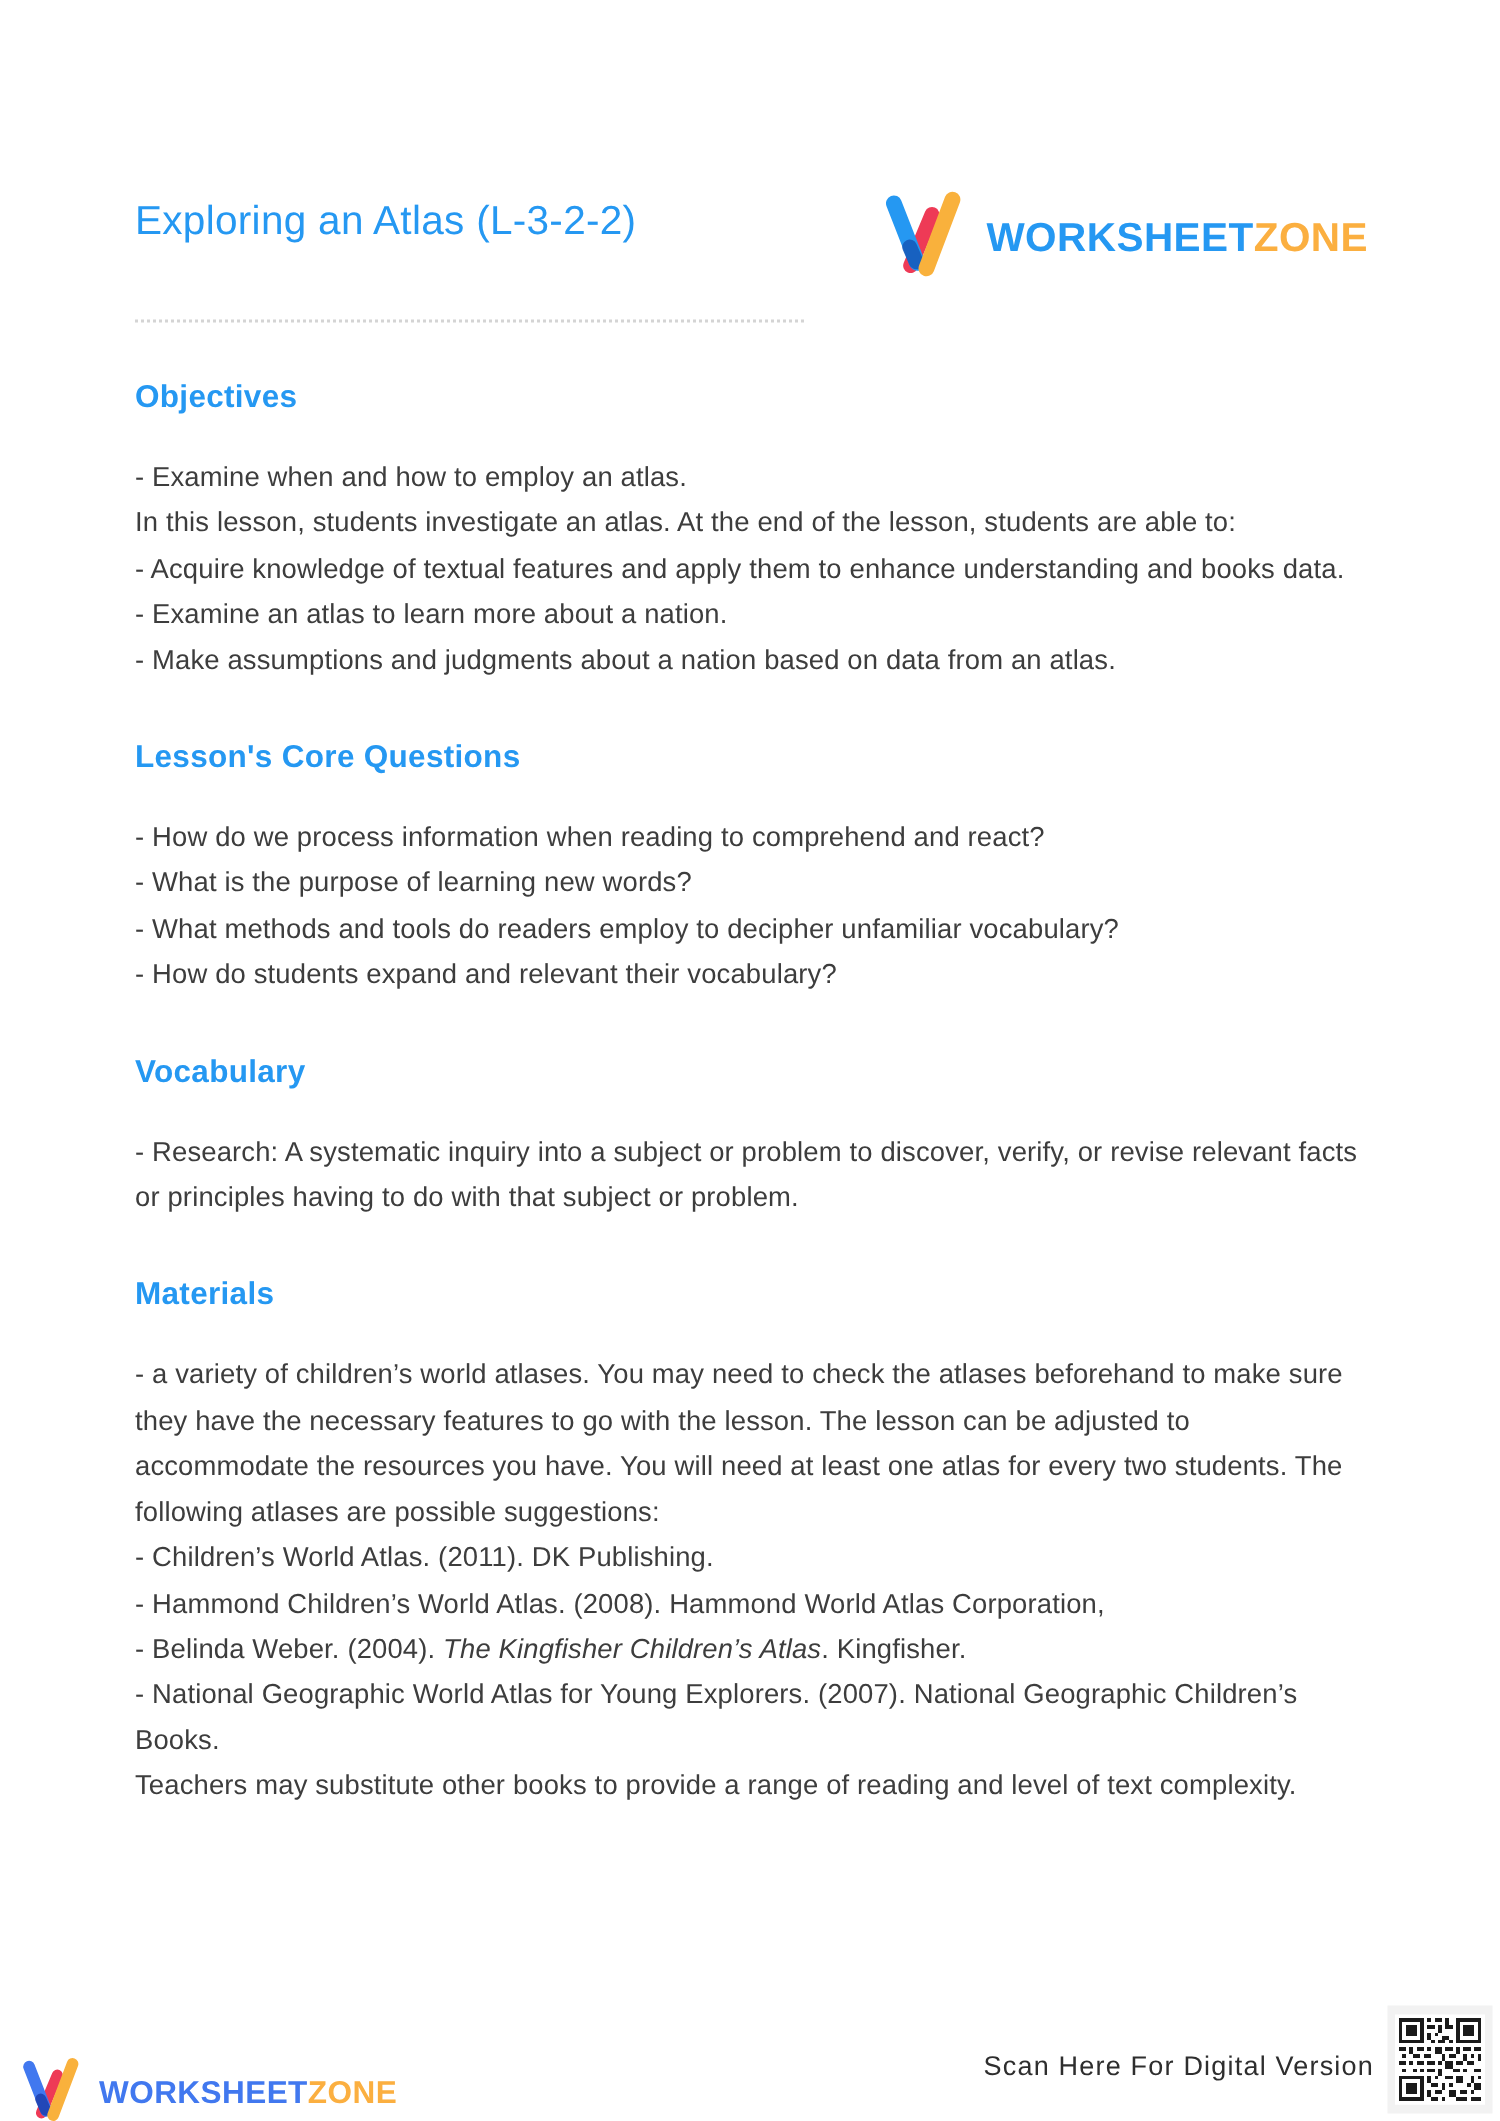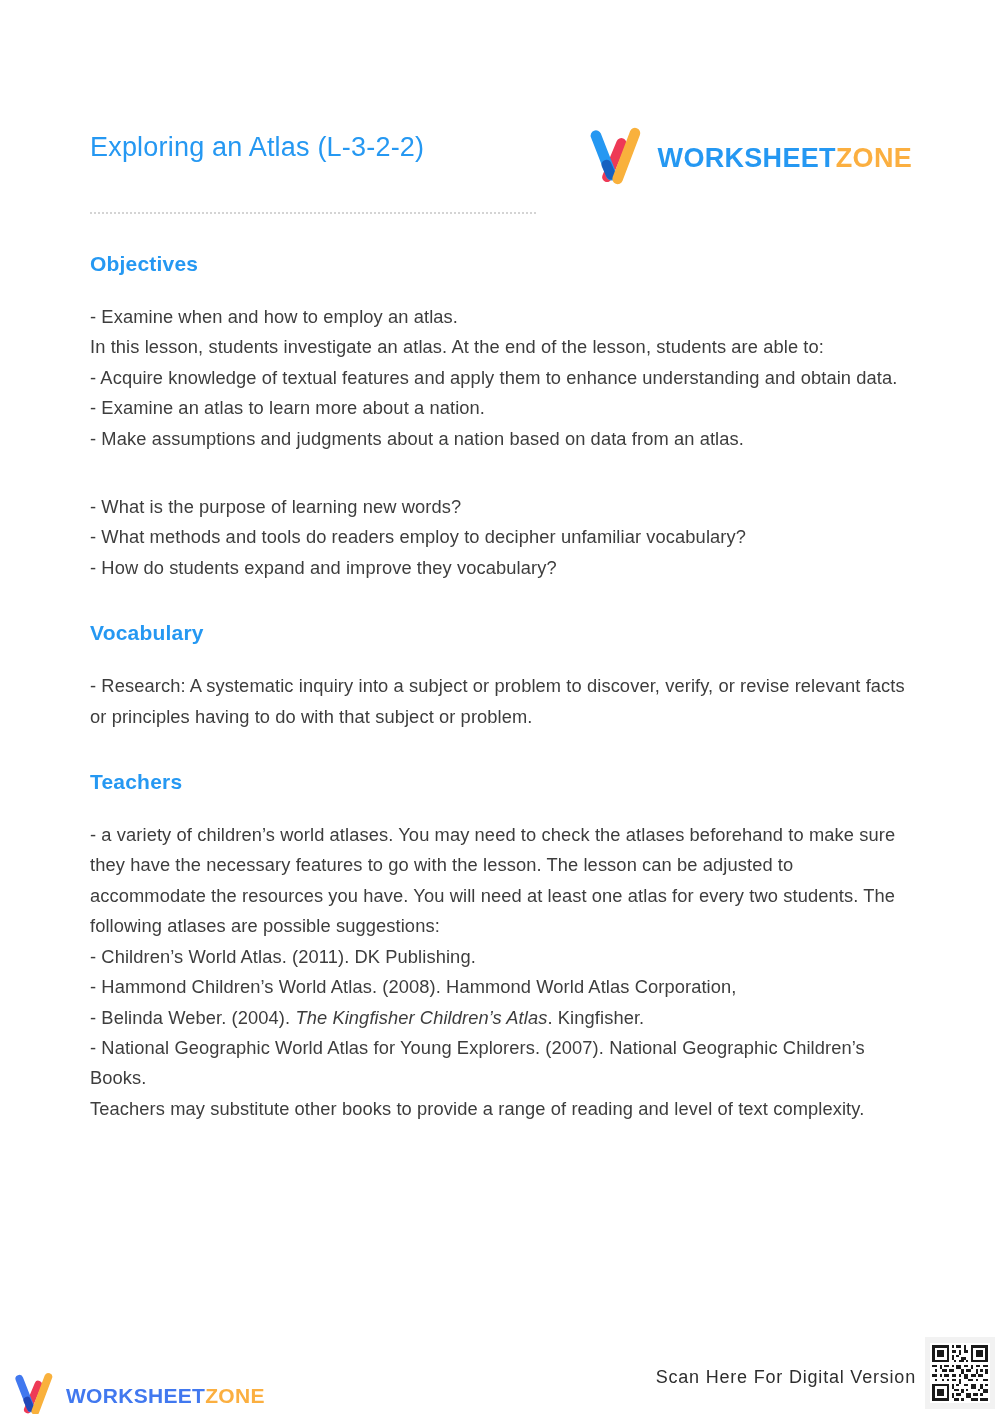--- a/index.html
+++ b/index.html
@@ -114,43 +114,45 @@
       </div>
     </div>
 
     <div class="divider"></div>
 
     <div class="section">
       <div class="section-heading">Objectives</div>
       <div class="section-body">
           <div><span>- Examine when and how to employ an atlas.</span></div>
           <div><span>In this lesson, students investigate an atlas. At the end of the lesson, students are able to:</span></div>
-          <div><span>- Acquire knowledge of textual features and apply them to enhance understanding and obtain data.</span></div>
+          <div><span>- Acquire knowledge of textual features and apply them to enhance understanding and books data.</span></div>
           <div><span>- Examine an atlas to learn more about a nation.</span></div>
           <div><span>- Make assumptions and judgments about a nation based on data from an atlas.</span></div>
         </div>
     </div>
 
     <div class="section">
-      <div class="section-body">
+      <div class="section-heading">Lesson's Core Questions</div>
+      <div class="section-body">
+          <div><span>- How do we process information when reading to comprehend and react?</span></div>
           <div><span>- What is the purpose of learning new words?</span></div>
           <div><span>- What methods and tools do readers employ to decipher unfamiliar vocabulary?</span></div>
-          <div><span>- How do students expand and improve they vocabulary?</span></div>
+          <div><span>- How do students expand and relevant their vocabulary?</span></div>
         </div>
     </div>
 
     <div class="section">
       <div class="section-heading">Vocabulary</div>
       <div class="section-body">
           <div><span>- Research: A systematic inquiry into a subject or problem to discover, verify, or revise relevant facts or principles having to do with that subject or problem.</span></div>
         </div>
     </div>
 
     <div class="section">
-      <div class="section-heading">Teachers</div>
+      <div class="section-heading">Materials</div>
       <div class="section-body">
           <div><span>- a variety of children’s world atlases. You may need to check the atlases beforehand to make sure they have the necessary features to go with the lesson. The lesson can be adjusted to accommodate the resources you have. You will need at least one atlas for every two students. The following atlases are possible suggestions:</span></div>
           <div><span>- Children’s World Atlas. (2011).  DK Publishing.</span></div>
           <div><span>- Hammond Children’s World Atlas. (2008). Hammond World Atlas Corporation,</span></div>
           <div><span>- Belinda Weber. (2004). </span><span style="font-style: italic;">The Kingfisher Children’s Atlas</span><span>. Kingfisher.</span></div>
           <div><span>- National Geographic World Atlas for Young Explorers. (2007). National Geographic Children’s Books.</span></div>
           <div><span>Teachers may substitute other books to provide a range of reading and level of text complexity.</span></div>
         </div>
     </div>
 

